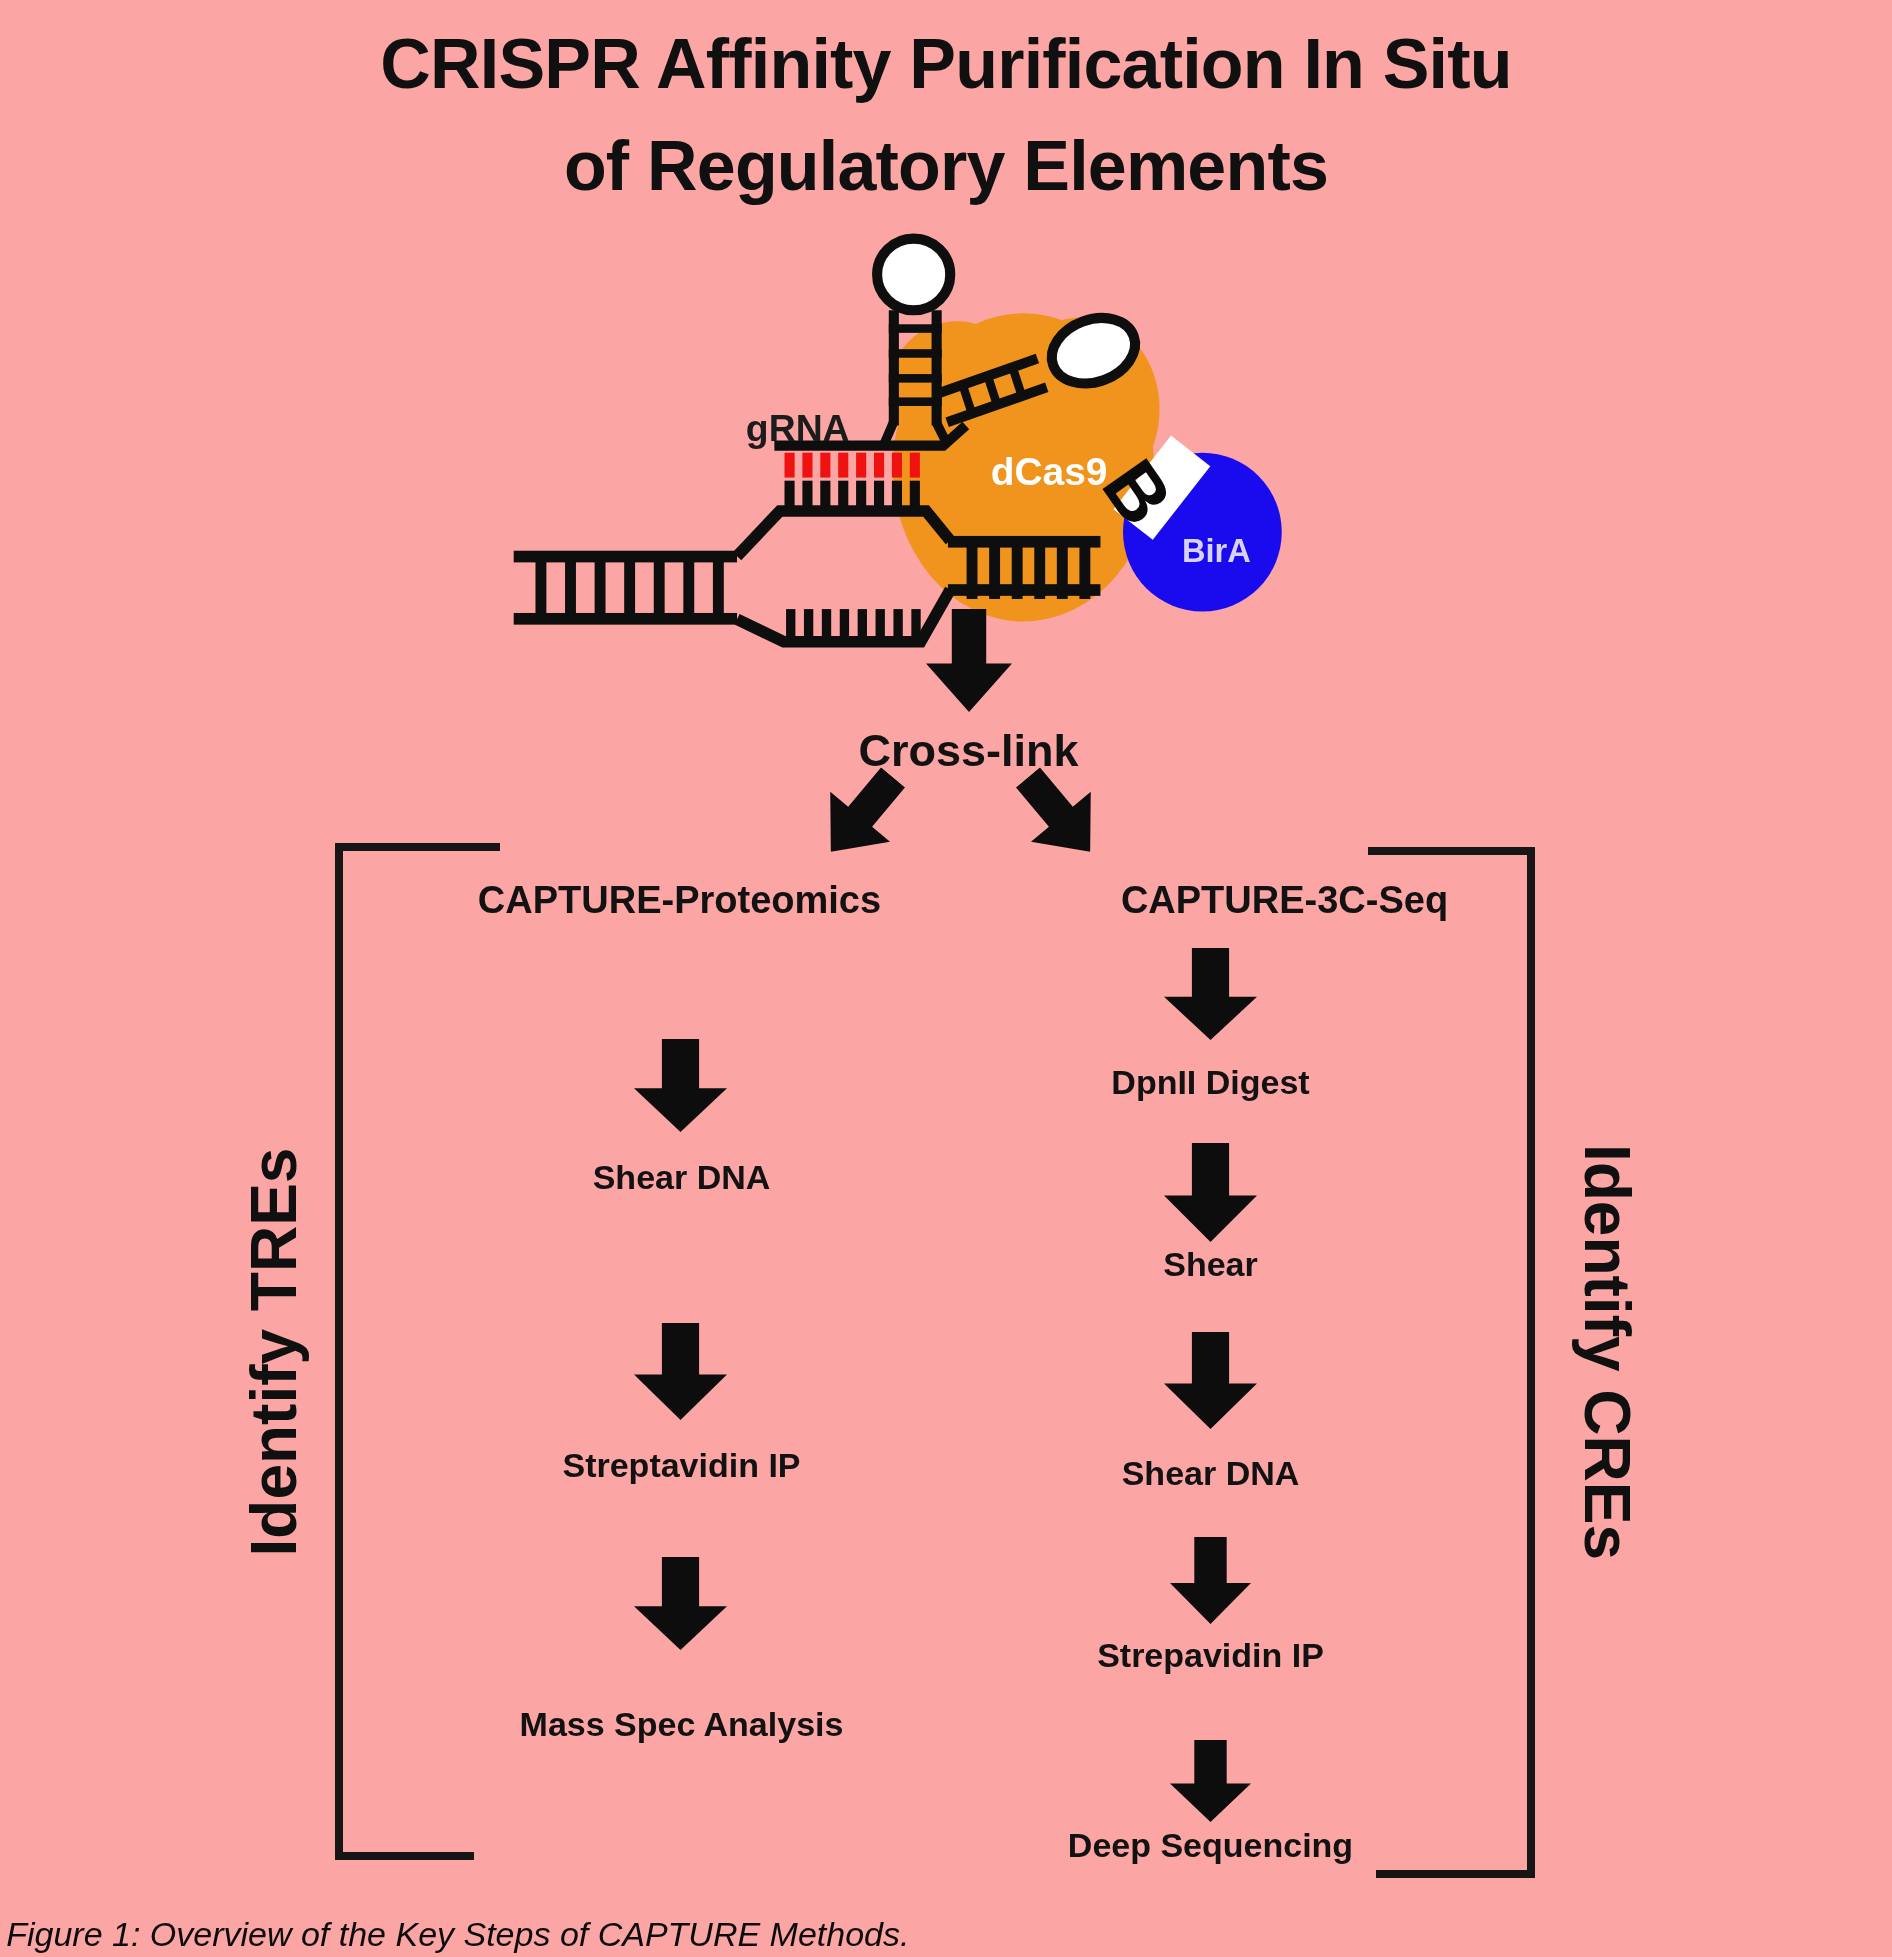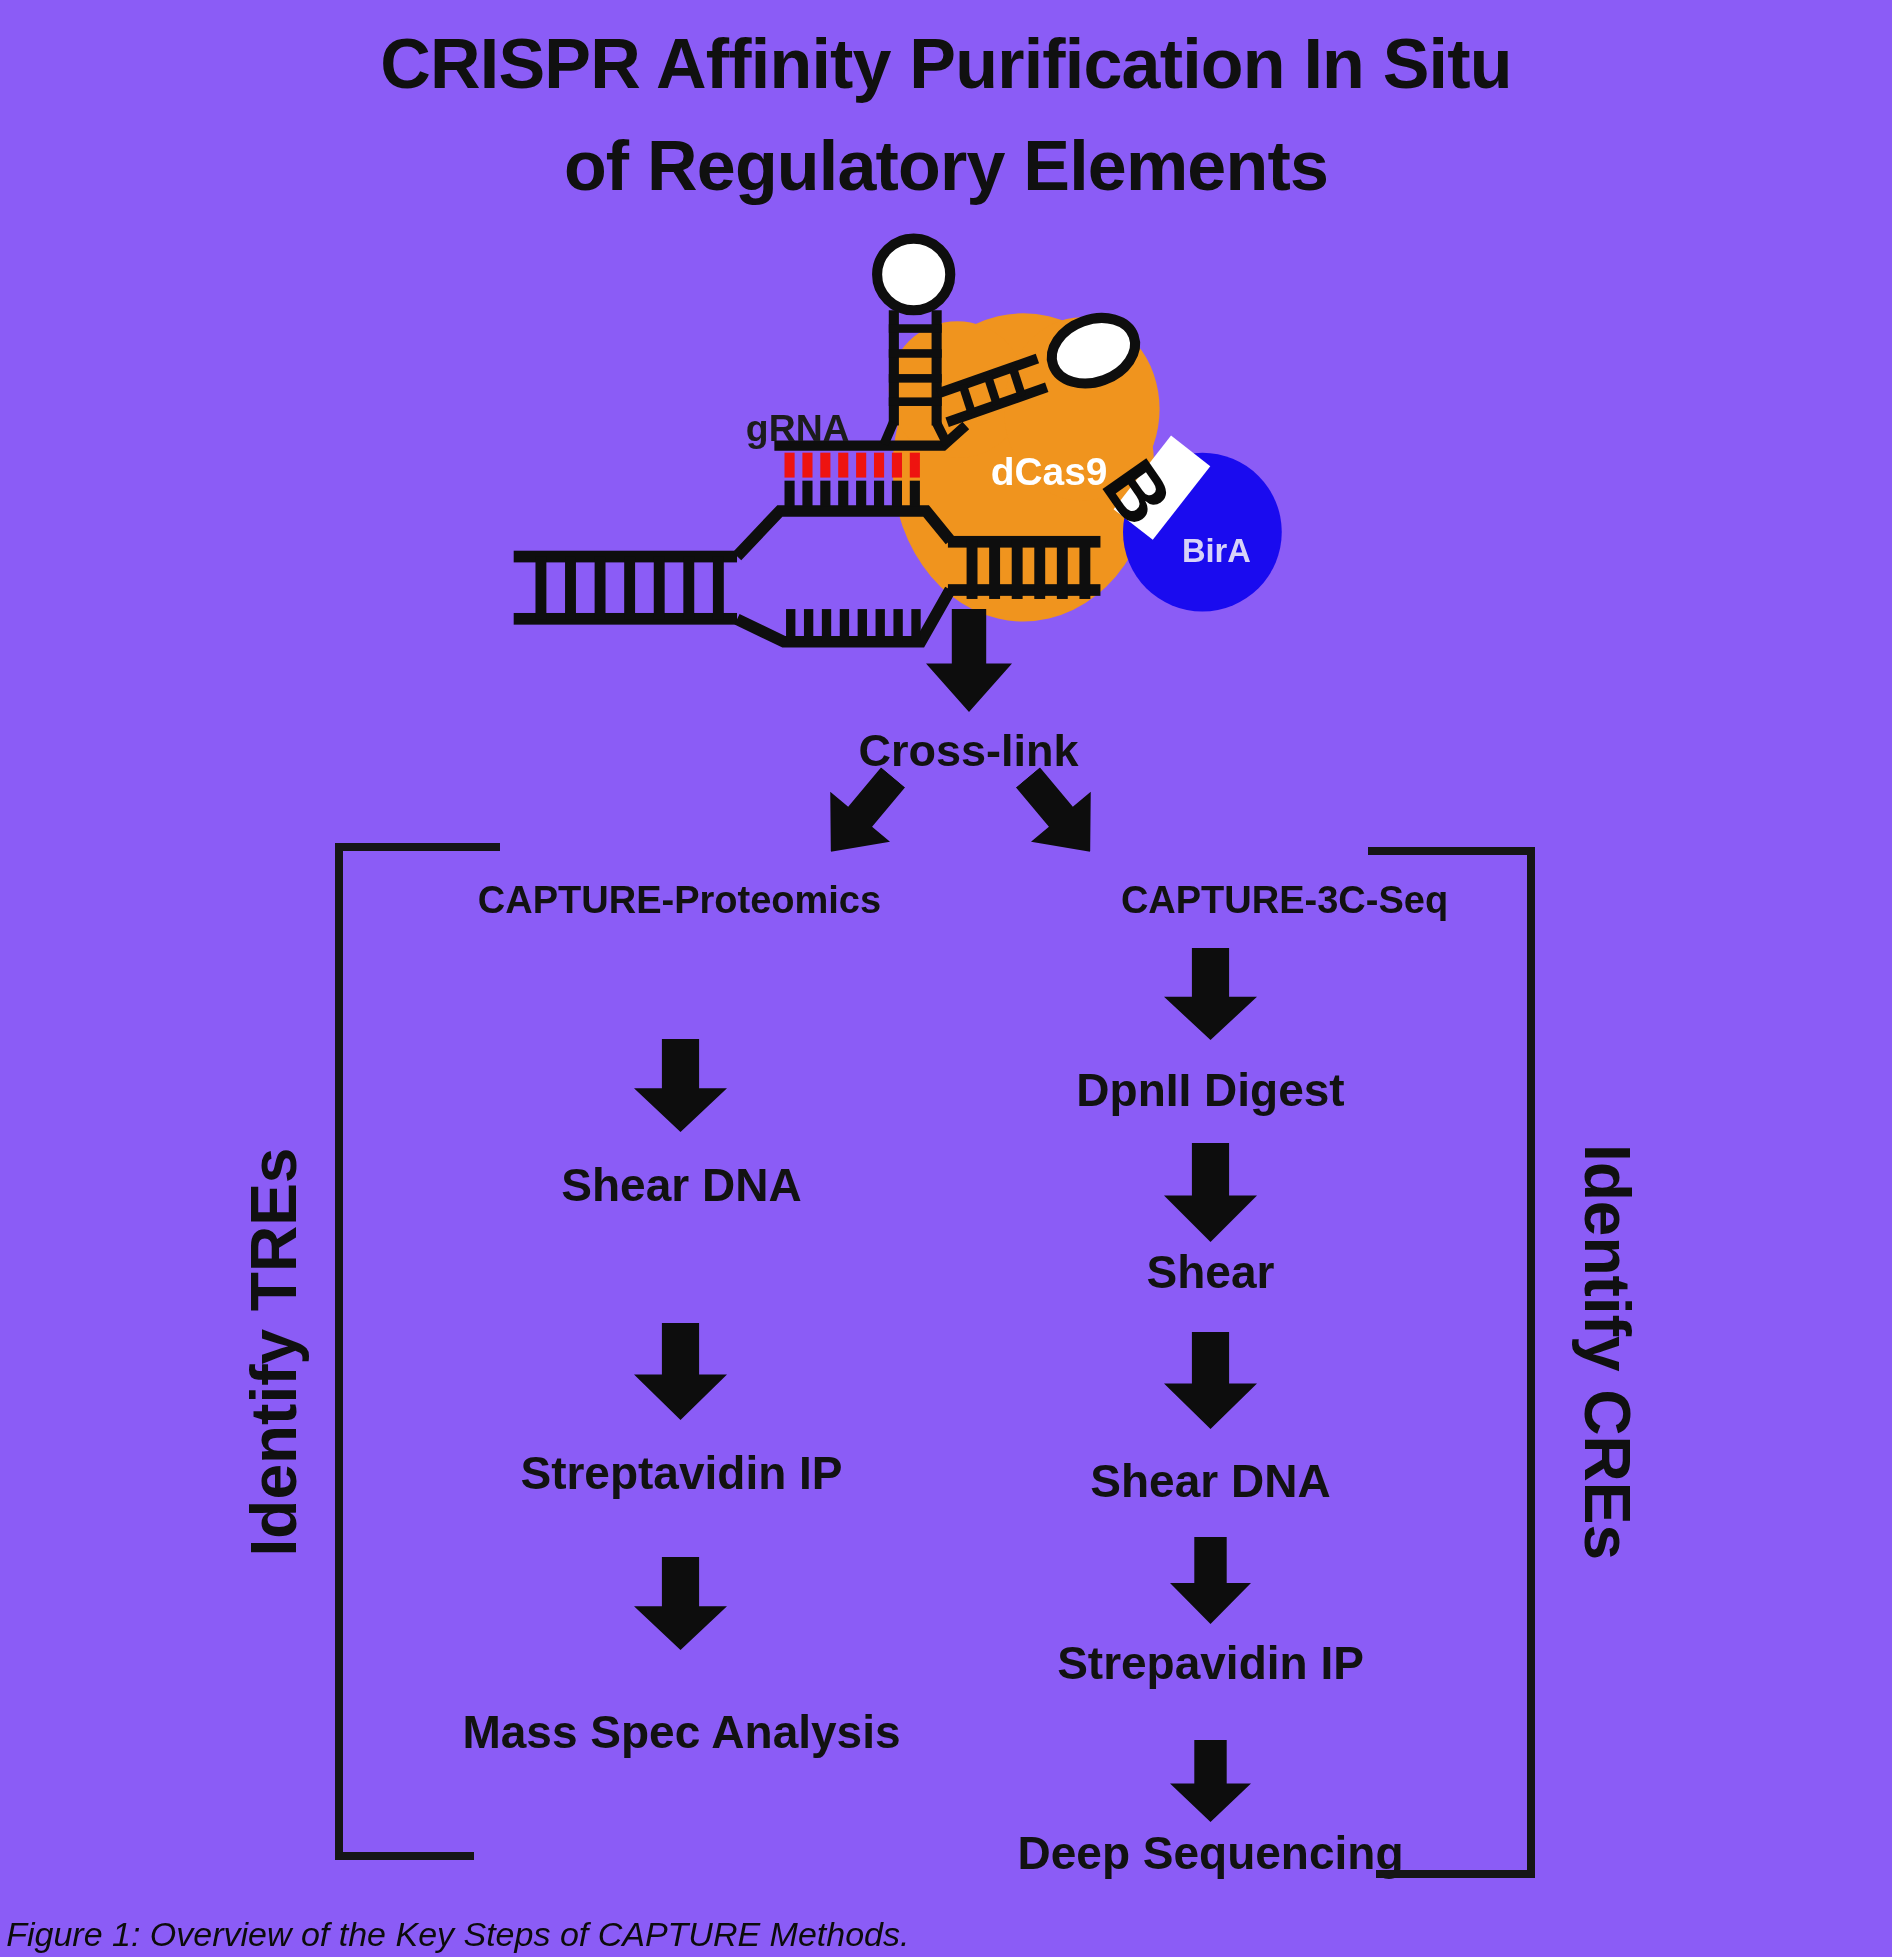--- a/index.html
+++ b/index.html
@@ -1,38 +1,38 @@
 <!DOCTYPE html>
 <html style="font-size:12.5px"><head>
 <meta charset="utf-8">
 <style>
   *{margin:0;padding:0;box-sizing:border-box}
   html,body{background:#ffffff}
   #canvas{
-    position:relative;width:1892px;height:1957px;background:#8b5cf6;
+    position:relative;width:1892px;height:1957px;background:#fca5a5;
     font-family:"Liberation Sans","DejaVu Sans",sans-serif;color:#121212;overflow:hidden;
   }
   .lbl{position:absolute;font-weight:700;text-align:center;white-space:nowrap;color:#121212}
   .arrow{
     position:absolute;background:#0d0d0d;
     clip-path:polygon(30% 0,70% 0,70% 53%,100% 53%,50% 100%,0 53%,30% 53%);
   }
   .bline{position:absolute;background:#161616}
   #title{
     position:absolute;left:0;top:12.5px;width:100%;text-align:center;
     font-size:70px;font-weight:800;line-height:1.47;letter-spacing:-0.8px;color:#101010;
   }
   .side{position:absolute;width:700px;height:78px;font-size:64px;font-weight:700;
     text-align:center;line-height:78px;color:#101010}
   #caption{
     position:absolute;left:6.2px;top:1907px;font-size:34px;font-style:italic;
     font-weight:400;color:#0c0c0c;white-space:nowrap;margin-top:8px;
   }
   .hdr{font-size:38px}
-  .step{font-size:46px;width:545px}
+  .step{font-size:34px;width:545px}
   svg text{font-family:"Liberation Sans","DejaVu Sans",sans-serif}
 </style>
 </head>
 <body>
 
 <div id="canvas">
 
   <div id="title">
     <div>CRISPR Affinity Purification In Situ</div>
     <div>of Regulatory Elements</div>

